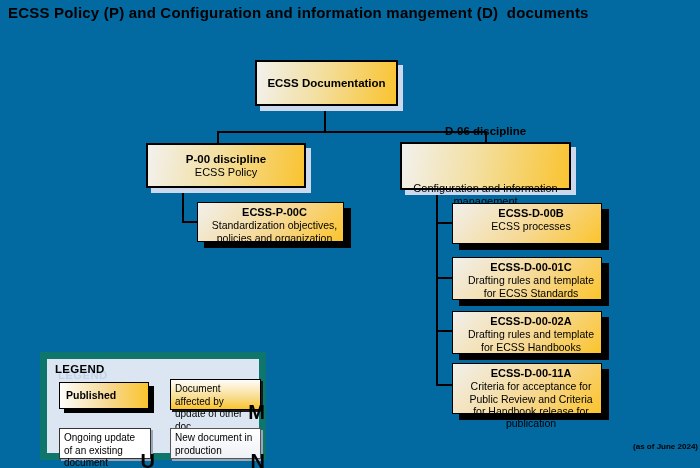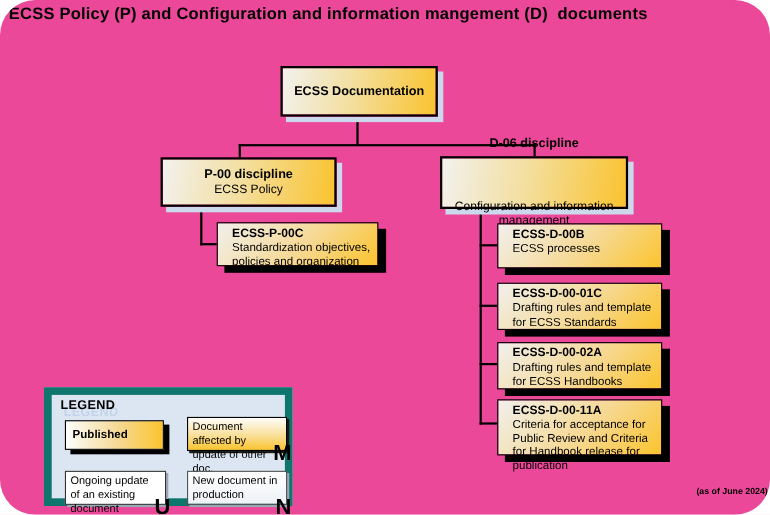--- a/index.html
+++ b/index.html
@@ -1,21 +1,20 @@
 <!DOCTYPE html>
 <html><head>
 <meta charset="utf-8">
 <style>
   * { margin:0; padding:0; box-sizing:border-box; }
   html,body { background:#fff; }
   body { font-family:"Liberation Sans", sans-serif; }
   #canvas {
-    position:relative; width:700px; height:468px; background:#ec4899;
+    position:relative; width:700px; height:468px; background:#0369a1;
     overflow:hidden;
-    border-radius:32px;
   }
   .title {
     position:absolute; left:8px; top:4px;
     font-size:15px; font-weight:bold; color:#000; letter-spacing:0.2px;
     white-space:pre;
   }
   
   .org-box {
     position:absolute; border:2px solid #000;
     background:linear-gradient(100deg,#f2f1ee 0%,#f3dfa0 45%,#fac32f 100%);
@@ -27,21 +26,21 @@
   .org-box .b-sub   { font-size:11px; line-height:1.2; }
   #root-box  { left:255px; top:60px;  width:143px; height:46px; }
   #p00-box   { left:146px; top:143px; width:160px; height:45px; }
   #d00-box   { left:400px; top:142px; width:171px; height:48px; }
 
   
   .doc-box {
     position:absolute; border:1px solid #000;
     background:linear-gradient(135deg,#f1f0ed 0%,#f6d892 55%,#fbc42d 100%);
     box-shadow:7px 6px 0 #000;
-    padding:3px 5px 2px 13px; color:#000; text-align:left;
+    padding:3px 5px 2px 13px; color:#000; text-align:center;
   }
   .doc-box .d-code { font-size:11px; font-weight:bold; line-height:1.2; display:block; }
   .doc-box .d-desc { font-size:10.5px; line-height:1.18; display:block; }
   #p00c-box { left:197px; top:202px; width:147px; height:40px; }
   #d00b-box { left:452px; top:203px; width:150px; height:41px; }
   #d01c-box { left:452px; top:257px; width:150px; height:43px; }
   #d02a-box { left:452px; top:311px; width:150px; height:43px; }
   #d11a-box { left:452px; top:363px; width:150px; height:51px; }
 
   

